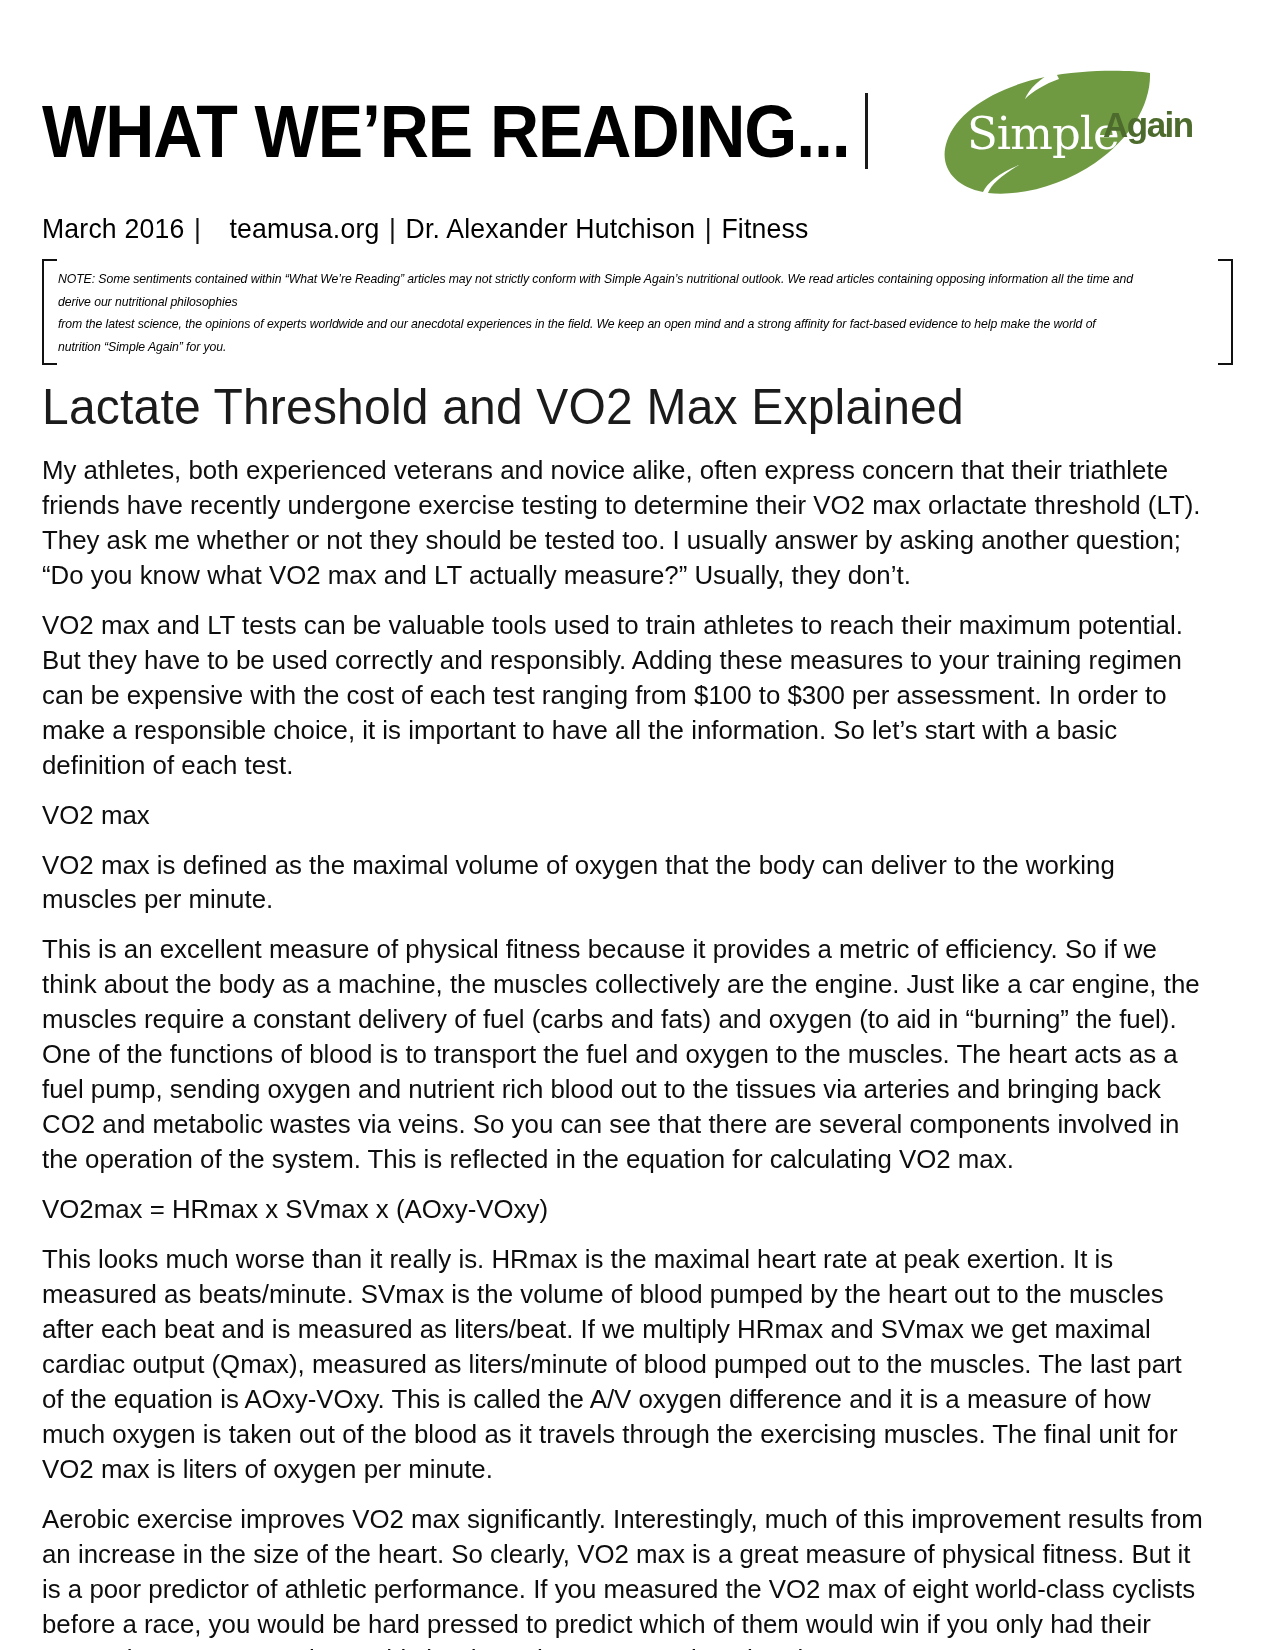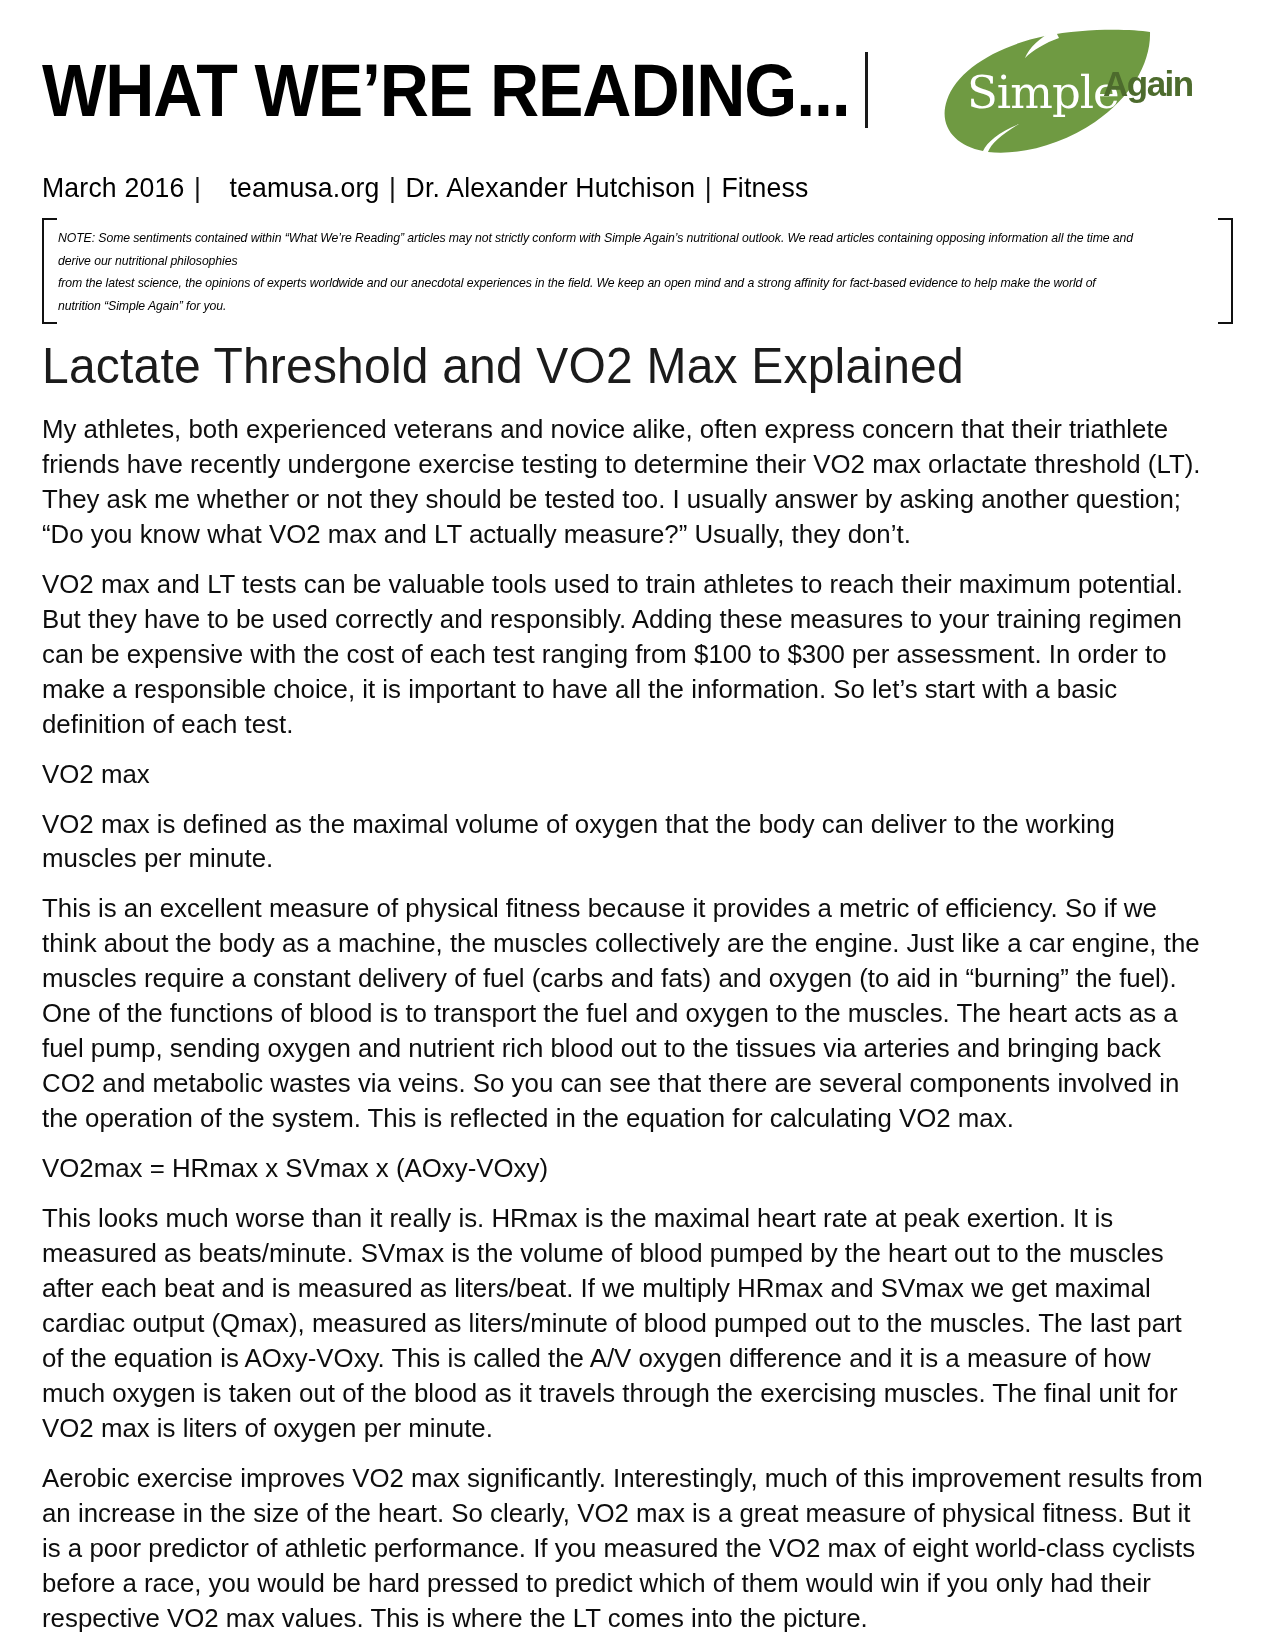--- a/index.html
+++ b/index.html
@@ -16,20 +16,21 @@
     overflow: hidden;
   }
 
   .page {
     position: relative;
     width: 1275px;
     height: 1388px;
     box-sizing: border-box;
     padding: 0 0 0 0;
     background: #ffffff;
+    margin-top: 41px;
   }
 
   
   .masthead {
     position: relative;
     height: 168px;
     margin: 0 40px 0 42px;
     display: flex;
     align-items: center;
   }

